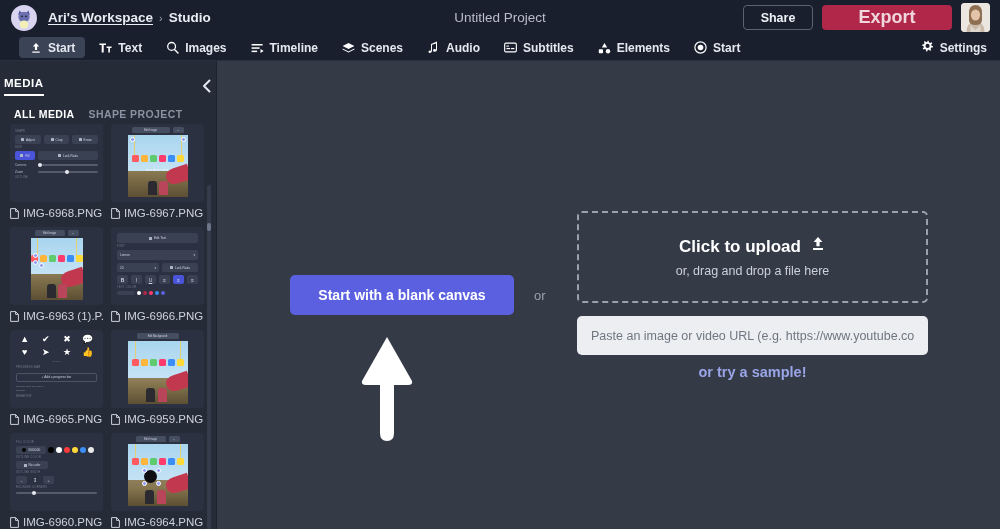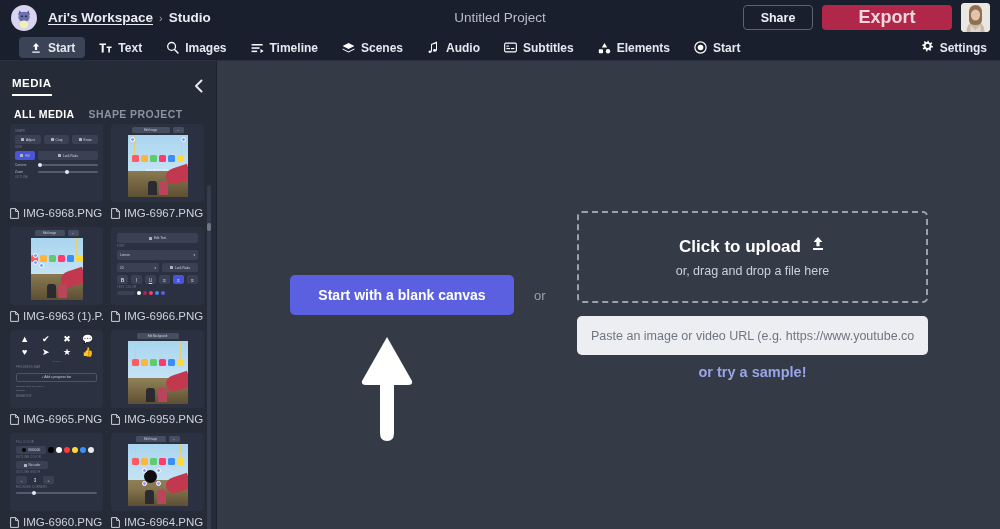--- a/index.html
+++ b/index.html
@@ -81,21 +81,21 @@
 
   
   .sidebar {
     position: absolute; top: 61px; left: 0; width: 217px; height: 468px;
     background: #262b38;
     border-right: 1px solid #1d2230;
     overflow: hidden;
   }
   .side-head {
     height: 35px; display: flex; align-items: flex-end;
-    padding: 0 12px; justify-content: space-between;
+    padding: 0 4px; justify-content: space-between;
   }
   .side-title {
     font-size: 11.5px; font-weight: bold; color: #ffffff;
     letter-spacing: 0.5px; padding-bottom: 5px;
     border-bottom: 2px solid #ffffff;
   }
   .collapse-btn {
     color: #e4e8ef; padding-bottom: 3px; display: flex; align-items: center;
   }
   .side-tabs {

